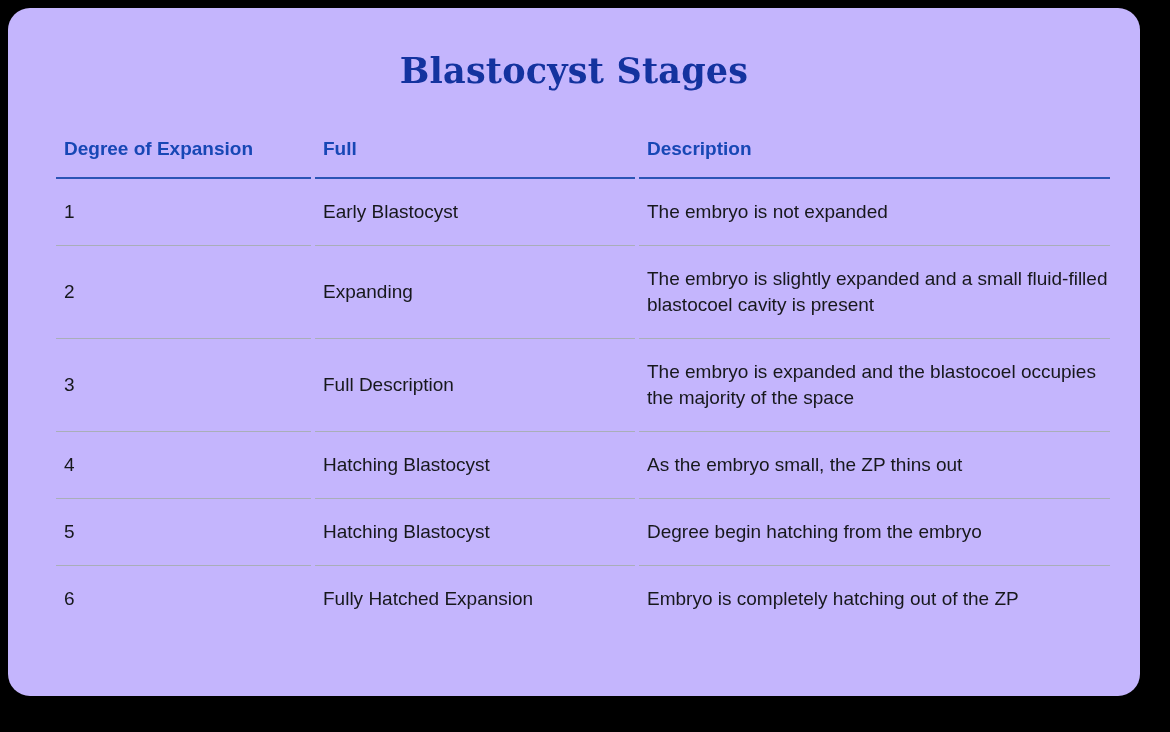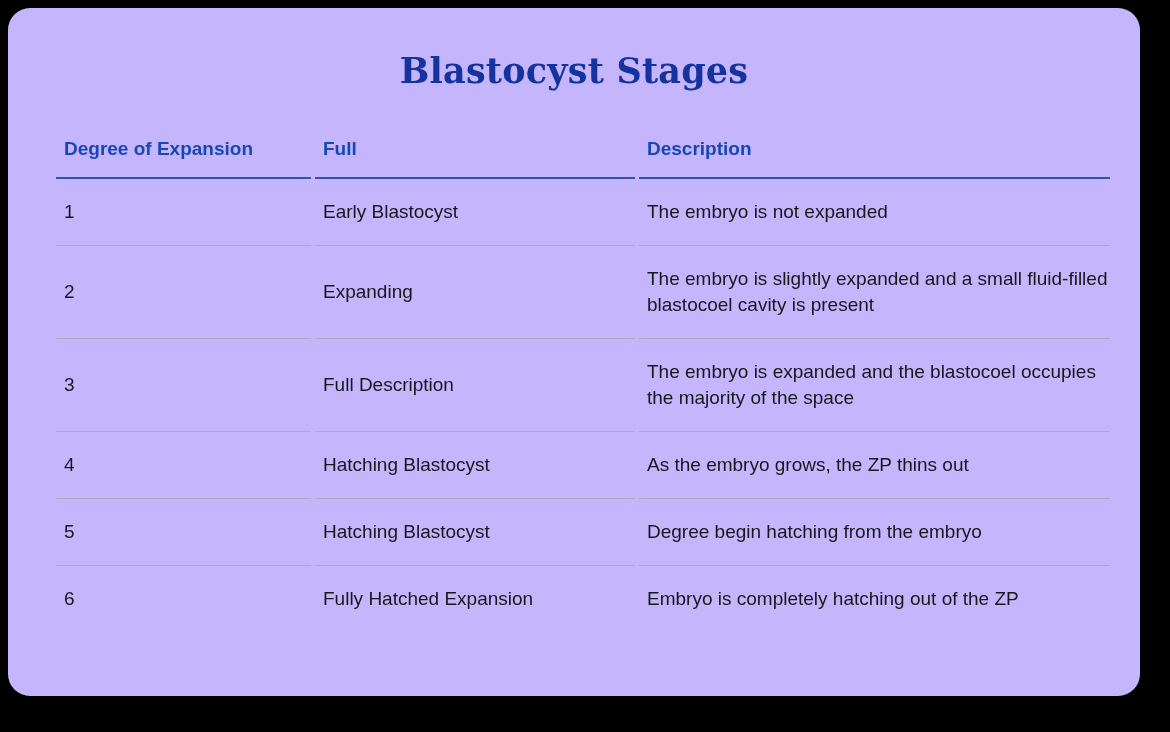--- a/index.html
+++ b/index.html
@@ -89,21 +89,21 @@
         <td>The embryo is slightly expanded and a small fluid-filled blastocoel cavity is present</td>
       </tr>
       <tr>
         <td>3</td>
         <td>Full Description</td>
         <td>The embryo is expanded and the blastocoel occupies the majority of the space</td>
       </tr>
       <tr>
         <td>4</td>
         <td>Hatching Blastocyst</td>
-        <td>As the embryo grows, the ZP thins out</td>
+        <td>As the embryo small, the ZP thins out</td>
       </tr>
       <tr>
         <td>5</td>
         <td>Hatching Blastocyst</td>
         <td>Degree begin hatching from the embryo</td>
       </tr>
       <tr>
         <td>6</td>
         <td>Fully Hatched Expansion</td>
         <td>Embryo is completely hatching out of the ZP</td>

